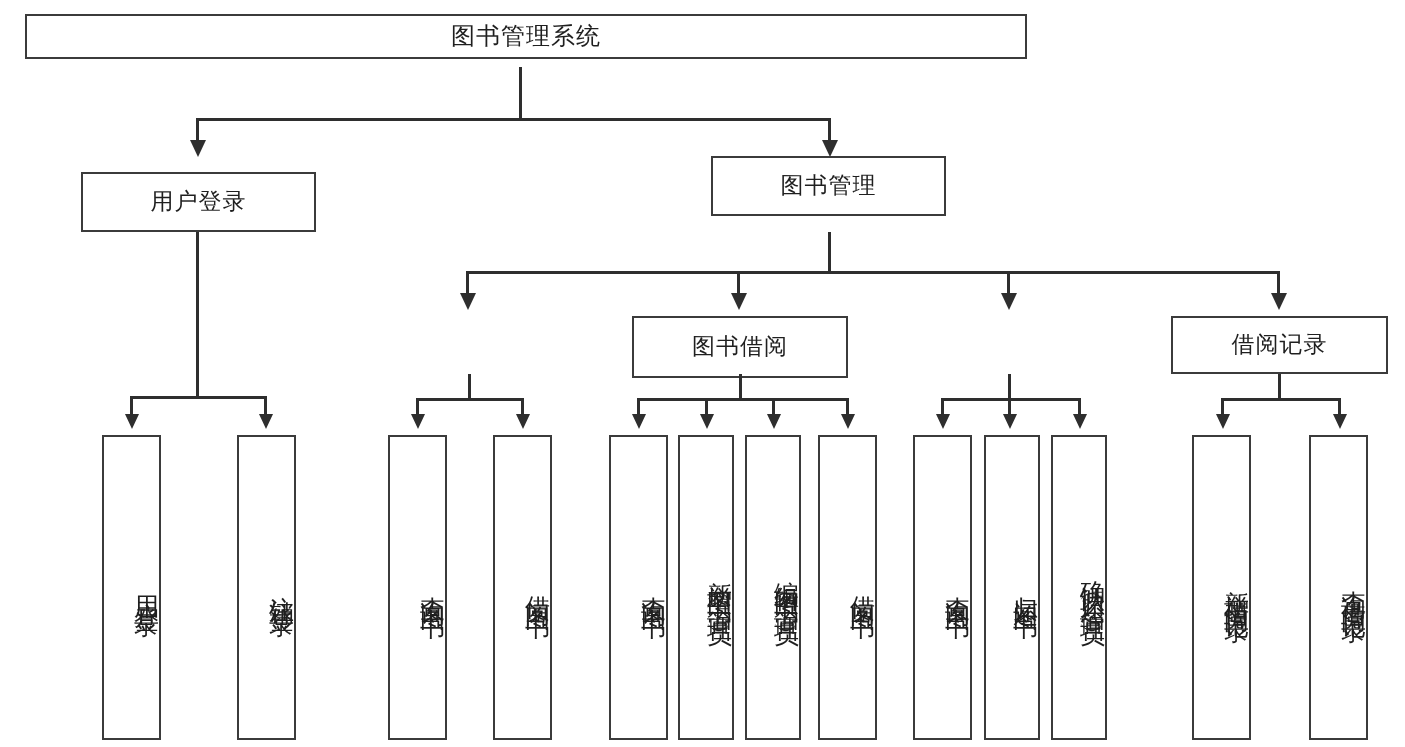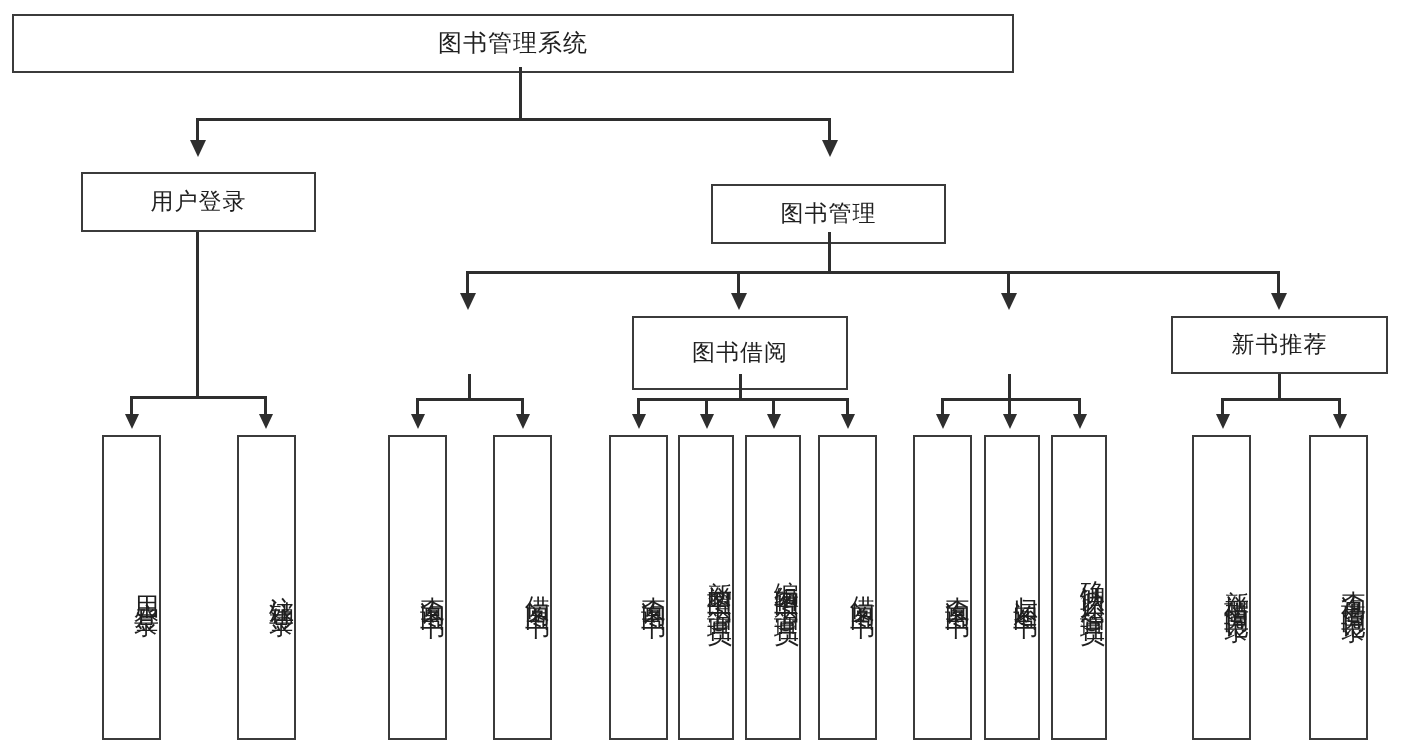--- a/index.html
+++ b/index.html
@@ -82,37 +82,37 @@
     letter-spacing:0.5px;
     white-space:nowrap;
     user-select:none;
   }
 </style>
 </head>
 <body>
 
 <div id="canvas">
 
-  <div class="node horiz root" style="left:12px;top:14px;width:1002px;height:59px;">
+  <div class="node horiz root" style="left:25px;top:14px;width:1002px;height:45px;">
     <span class="label">图书管理系统</span>
   </div>
 
   <div class="edge v" style="left:519px;top:67px;width:3px;height:53px;"></div>
 
   <div class="edge h" style="left:196px;top:118px;width:635px;height:3px;"></div>
 
   <div class="edge v" style="left:196px;top:118px;width:3px;height:26px;"></div>
   <div class="arrow" style="left:190px;top:140px;"></div>
   <div class="edge v" style="left:828px;top:118px;width:3px;height:26px;"></div>
   <div class="arrow" style="left:822px;top:140px;"></div>
 
   <div class="node horiz" style="left:81px;top:172px;width:235px;height:60px;">
     <span class="label">用户登录</span>
   </div>
-  <div class="node horiz" style="left:711px;top:184px;width:235px;height:60px;align-items:center;">
+  <div class="node horiz" style="left:711px;top:156px;width:235px;height:60px;align-items:center;">
     <span class="label">图书管理</span>
   </div>
 
   <div class="edge v" style="left:196px;top:232px;width:3px;height:167px;"></div>
   <div class="edge h" style="left:130px;top:396px;width:137px;height:3px;"></div>
   <div class="edge v" style="left:130px;top:396px;width:3px;height:22px;"></div>
   <div class="arrow small" style="left:125px;top:414px;"></div>
   <div class="edge v" style="left:264px;top:396px;width:3px;height:22px;"></div>
   <div class="arrow small" style="left:259px;top:414px;"></div>
 
@@ -120,25 +120,25 @@
   <div class="edge h" style="left:466px;top:271px;width:814px;height:3px;"></div>
   <div class="edge v" style="left:466px;top:271px;width:3px;height:26px;"></div>
   <div class="arrow" style="left:460px;top:293px;"></div>
   <div class="edge v" style="left:737px;top:271px;width:3px;height:26px;"></div>
   <div class="arrow" style="left:731px;top:293px;"></div>
   <div class="edge v" style="left:1007px;top:271px;width:3px;height:26px;"></div>
   <div class="arrow" style="left:1001px;top:293px;"></div>
   <div class="edge v" style="left:1277px;top:271px;width:3px;height:26px;"></div>
   <div class="arrow" style="left:1271px;top:293px;"></div>
 
-  <div class="node horiz" style="left:632px;top:316px;width:216px;height:74px;">
+  <div class="node horiz" style="left:632px;top:316px;width:216px;height:62px;">
     <span class="label">图书借阅</span>
   </div>
   <div class="node horiz" style="left:1171px;top:316px;width:217px;height:58px;">
-    <span class="label">新书推荐</span>
+    <span class="label">借阅记录</span>
   </div>
 
   <div class="edge v" style="left:468px;top:374px;width:3px;height:26px;"></div>
   <div class="edge h" style="left:416px;top:398px;width:108px;height:3px;"></div>
   <div class="edge v" style="left:416px;top:398px;width:3px;height:20px;"></div>
   <div class="arrow small" style="left:411px;top:414px;"></div>
   <div class="edge v" style="left:521px;top:398px;width:3px;height:20px;"></div>
   <div class="arrow small" style="left:516px;top:414px;"></div>
 
   <div class="edge v" style="left:739px;top:374px;width:3px;height:26px;"></div>

